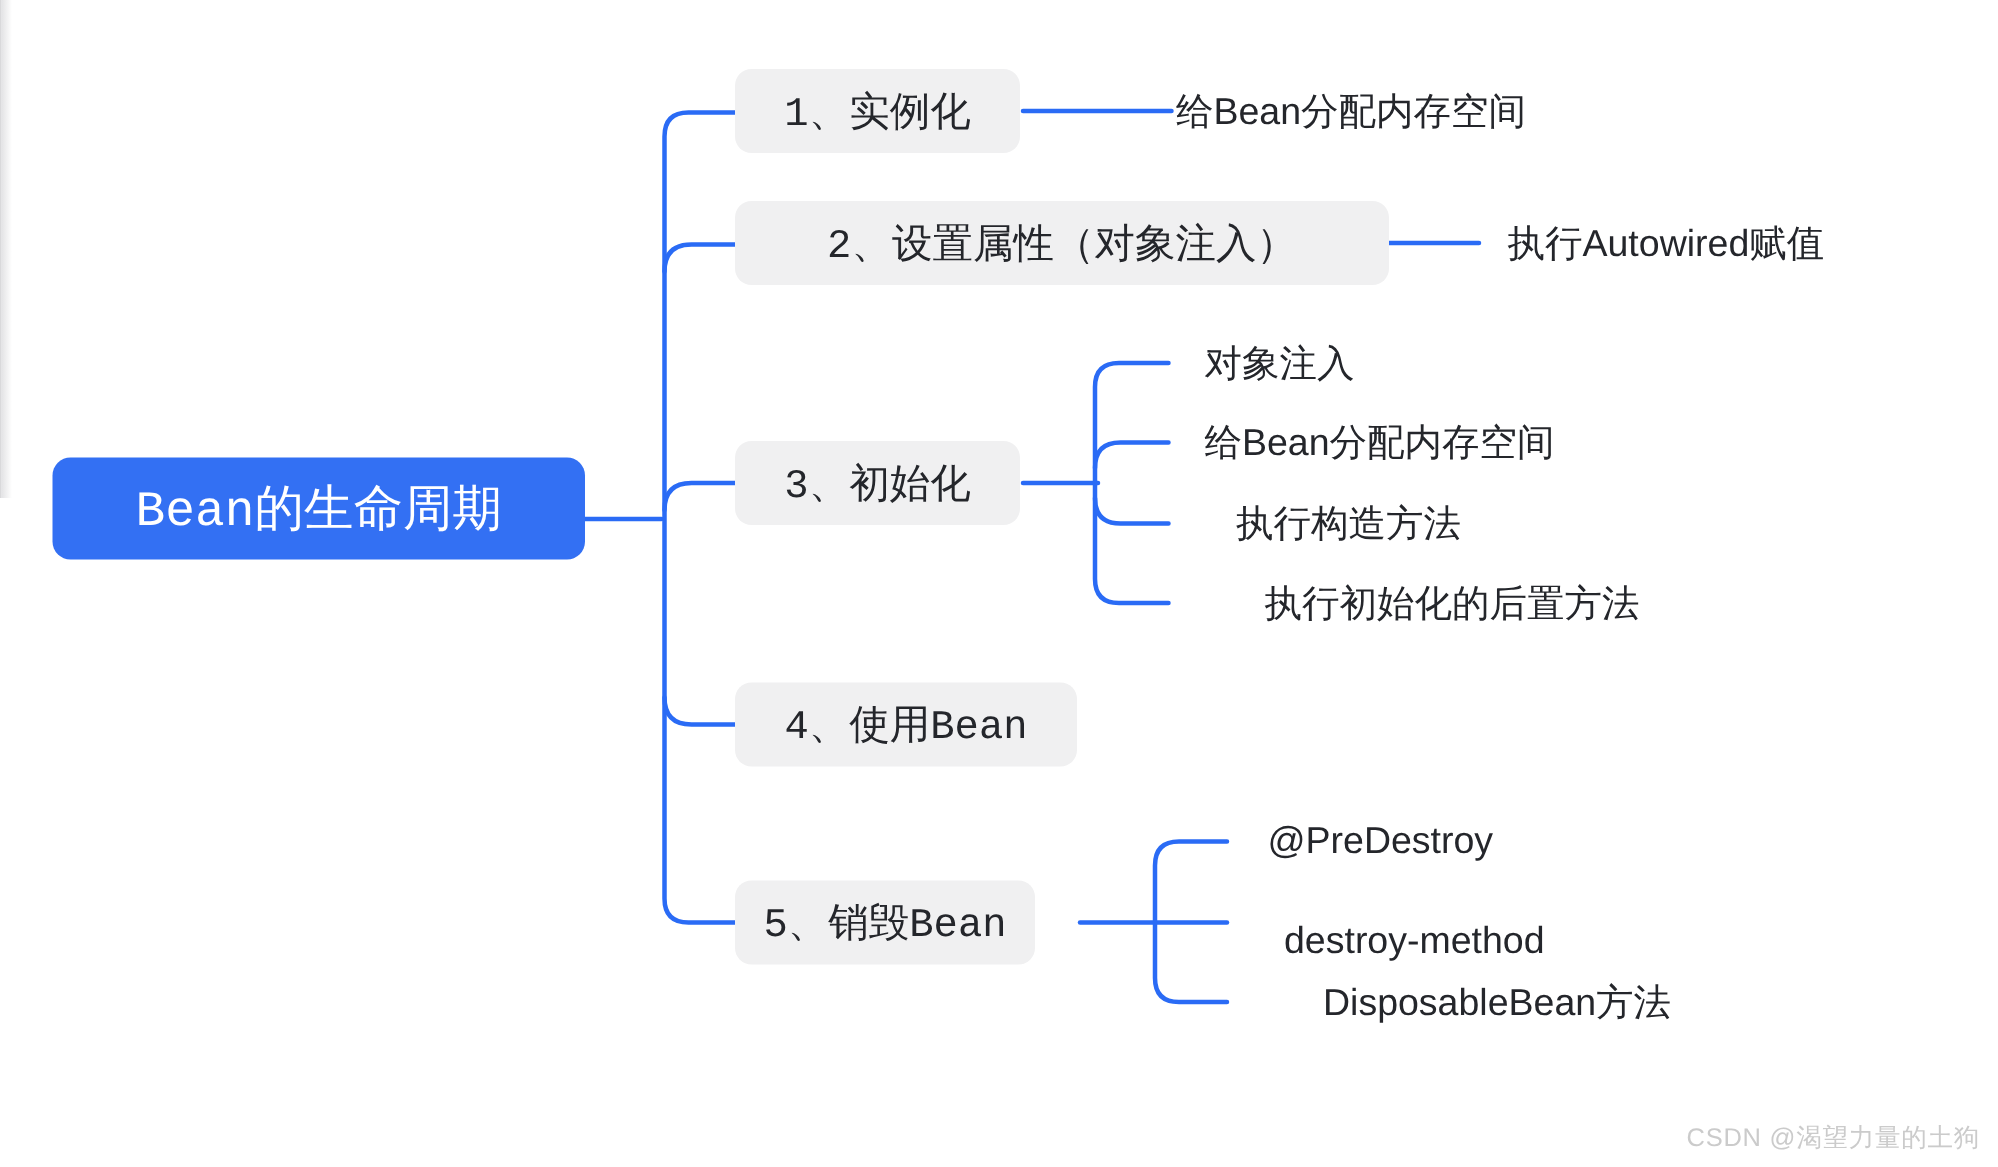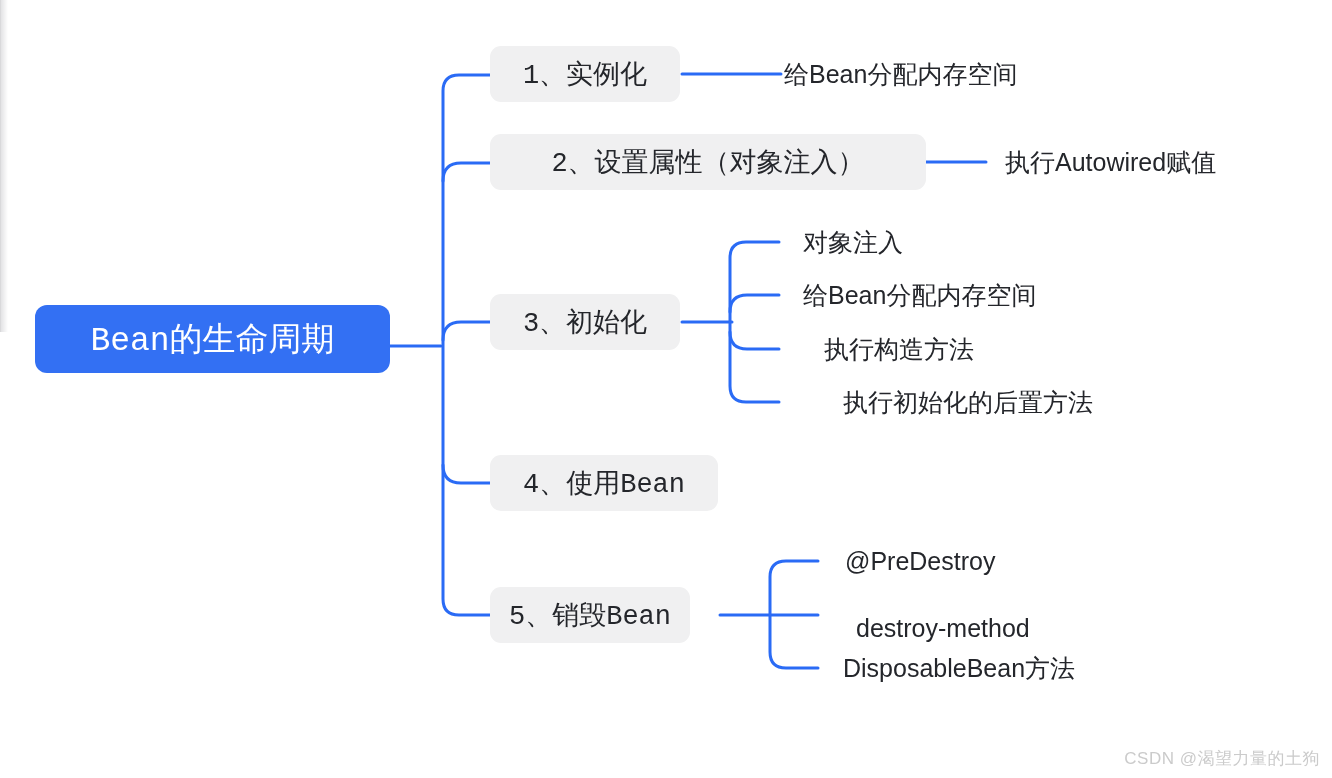--- a/index.html
+++ b/index.html
@@ -46,21 +46,21 @@
     font-size:25px;color:var(--text-main);white-space:nowrap;
   }
   #child-1-1{left:784px;top:74px;}
   #child-2-1{left:1005px;top:162px;}
   #child-3-1{left:803px;top:242px;}
   #child-3-2{left:803px;top:295px;}
   #child-3-3{left:824px;top:349px;text-align:center;}
   #child-3-4{left:803px;top:402px;margin-left:40px;}
   #child-5-1{left:845px;top:561px;}
   #child-5-2{left:856px;top:615px;margin-top:13px;}
-  #child-5-3{left:843px;top:668px;}
+  #child-5-3{left:882px;top:668px;}
   .watermark{
     position:absolute;right:12px;top:747px;
     font-size:17px;color:var(--watermark);letter-spacing:0.5px;
   }
 </style>
 </head>
 <body>
 
 <div class="edge-artifact"></div>
 

